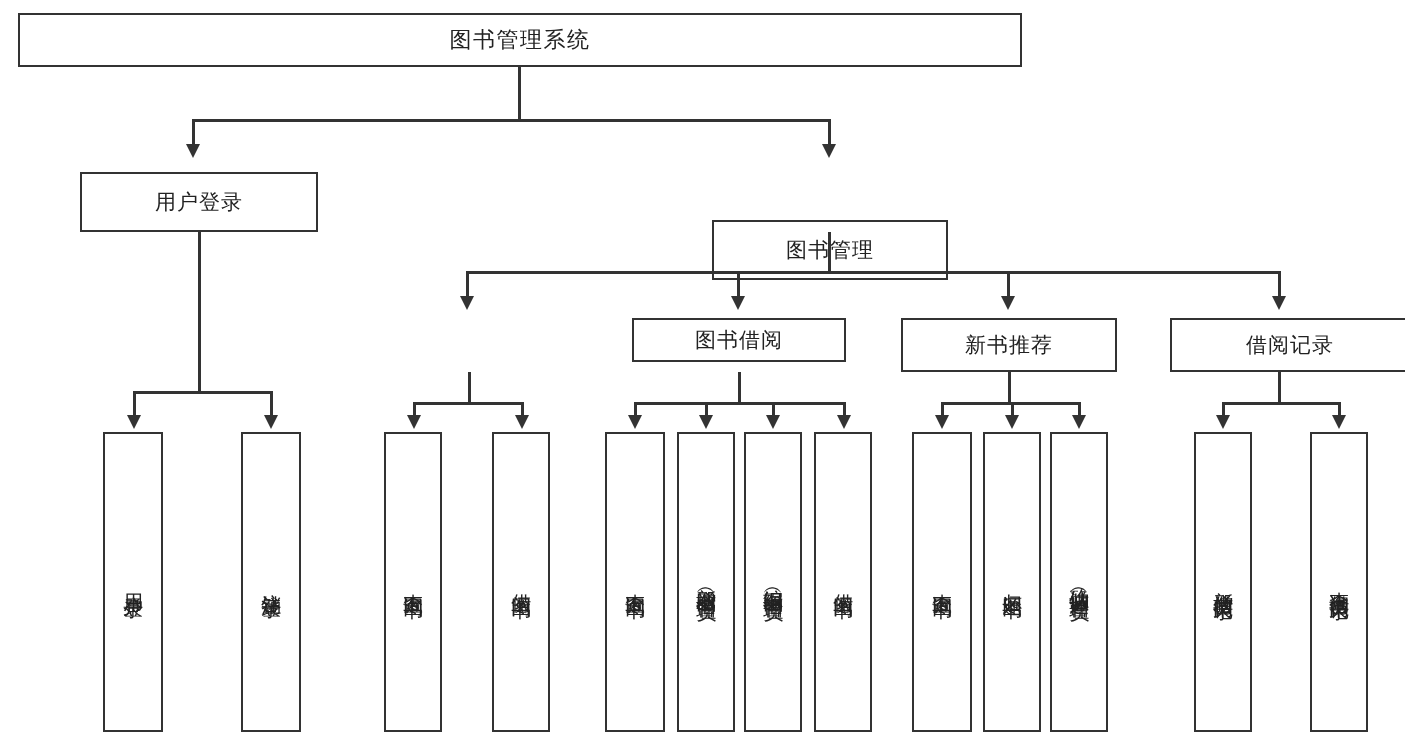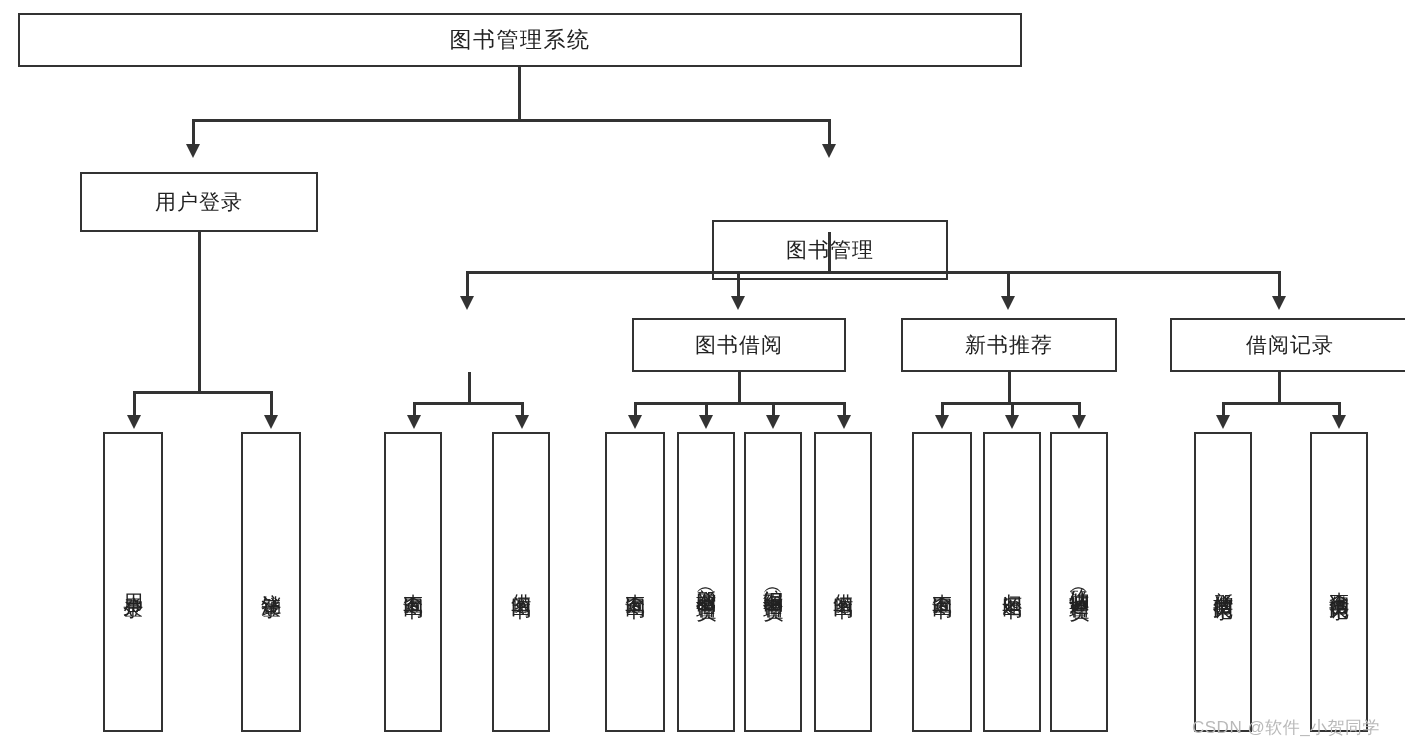--- a/index.html
+++ b/index.html
@@ -117,21 +117,21 @@
   <div class="seg hline" style="left:466px; top:271px; width:814px;"></div>
   <div class="seg vline" style="left:466px; top:271px; height:27px;"></div>
   <div class="arrow" style="left:460px; top:296px;"></div>
   <div class="seg vline" style="left:737px; top:271px; height:27px;"></div>
   <div class="arrow" style="left:731px; top:296px;"></div>
   <div class="seg vline" style="left:1007px; top:271px; height:27px;"></div>
   <div class="arrow" style="left:1001px; top:296px;"></div>
   <div class="seg vline" style="left:1278px; top:271px; height:27px;"></div>
   <div class="arrow" style="left:1272px; top:296px;"></div>
 
-  <div class="node h" style="left:632px; top:318px; width:214px; height:54px;">
+  <div class="node h" style="left:632px; top:318px; width:214px; height:44px;">
     <span class="node-label">图书借阅</span>
   </div>
   <div class="node h" style="left:901px; top:318px; width:216px; height:54px;">
     <span class="node-label">新书推荐</span>
   </div>
   <div class="node h" style="left:1170px; top:318px; width:240px; height:54px;">
     <span class="node-label">借阅记录</span>
   </div>
 
   <div class="seg vline" style="left:468px; top:372px; height:32px;"></div>
@@ -205,15 +205,14 @@
     <span class="node-label">确认归还（管理员）</span>
   </div>
 
   <div class="node v" style="left:1194px; top:432px; width:58px; height:300px;">
     <span class="node-label">新增借阅记录</span>
   </div>
   <div class="node v" style="left:1310px; top:432px; width:58px; height:300px;">
     <span class="node-label">查询借阅记录</span>
   </div>
 
-  <div class="watermark" style="left:1192px; top:716px;">CSDN @软件_小贺同学</div>
 
 </div>
 
 </body></html>

